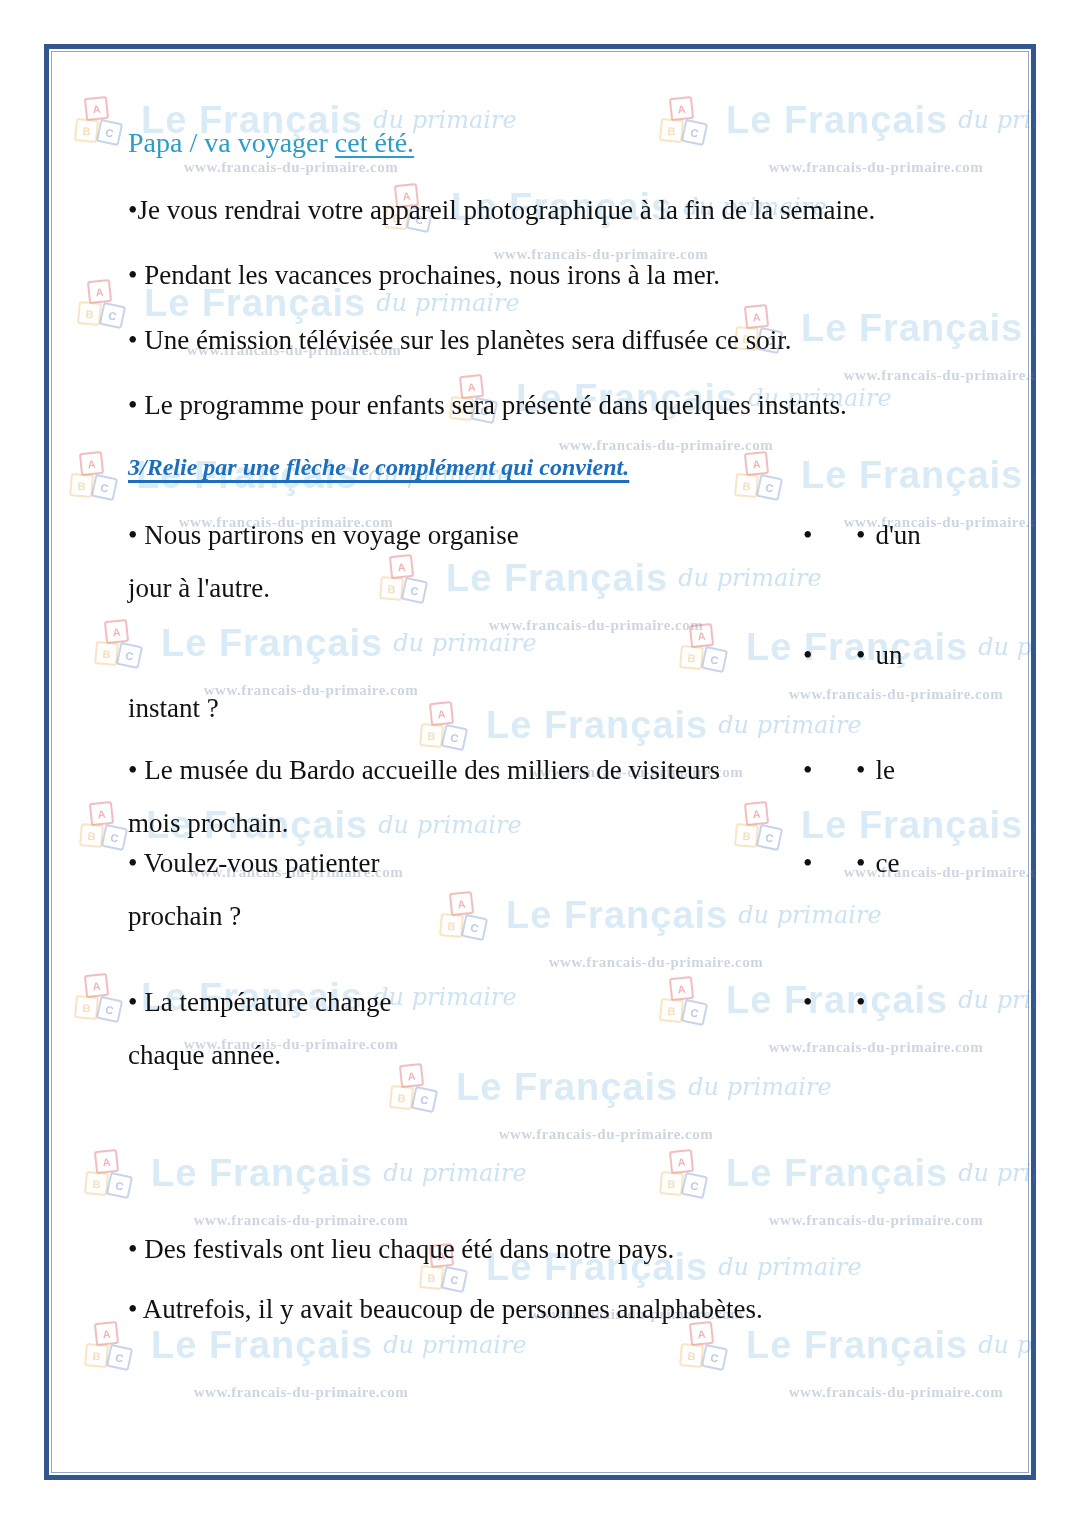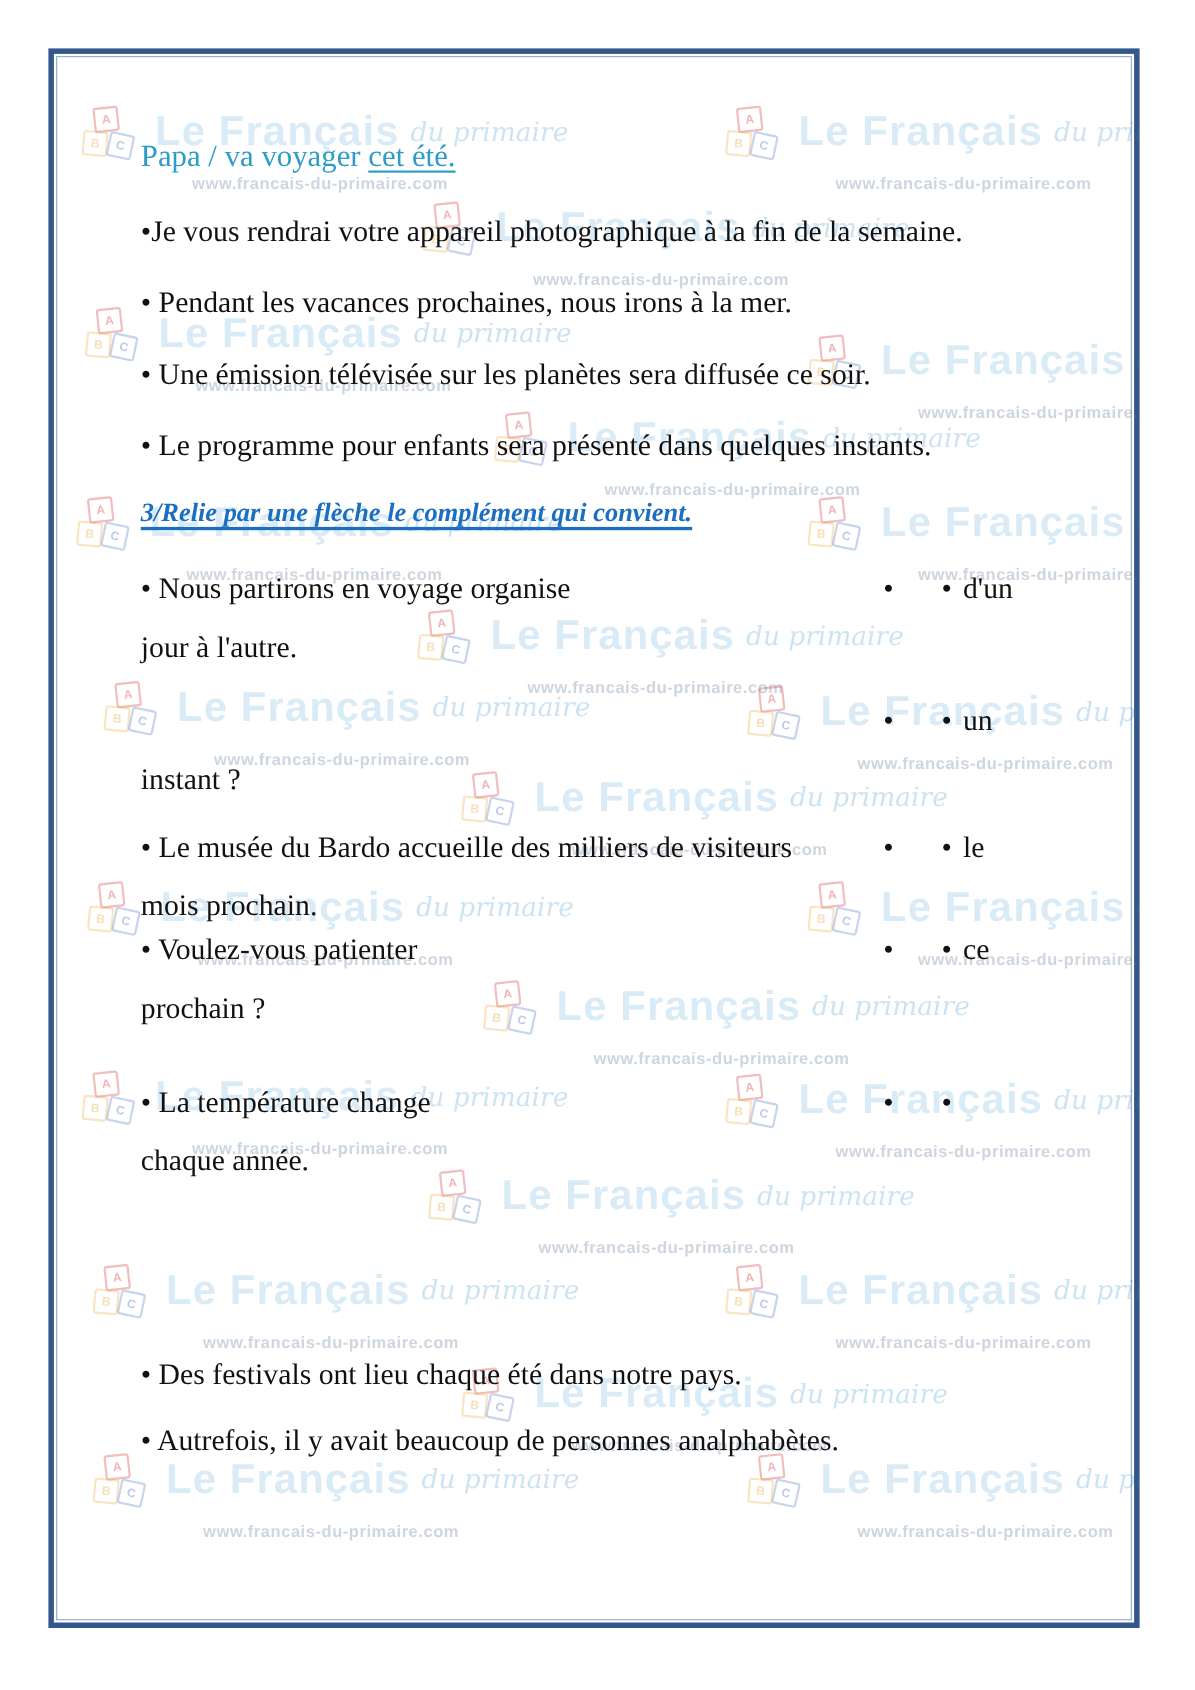--- a/index.html
+++ b/index.html
@@ -34,21 +34,21 @@
   .blk-c{left:23px;top:26px;border:2px solid rgba(80,120,200,.32);color:rgba(80,120,200,.40);transform:rotate(12deg);}
   .wm-brand{
     font-family:"Liberation Sans",sans-serif;font-weight:bold;font-size:38px;
     color:rgba(47,143,203,.18);letter-spacing:1px;margin-left:20px;
   }
   .wm-suffix{
     font-family:"DejaVu Serif",serif;font-style:italic;font-size:24px;
     color:rgba(47,143,203,.25);margin-left:10px;
   }
   .wm-url{
-    font-family:Liberation Sans, sans-serif;font-weight:bold;font-size:15px;
+    font-family:Liberation Serif, serif;font-weight:bold;font-size:15px;
     color:rgba(100,125,155,.32);letter-spacing:.5px;
     margin-left:66px;margin-top:14px;width:300px;text-align:center;
   }
   
   #content{position:absolute;left:0;top:0;width:1086px;height:1536px;z-index:1;}
   .line{position:absolute;left:128px;font-size:27px;line-height:34px;white-space:nowrap;}
   .intro{color:#2d9dc8;font-size:28px;}
   .intro .u{text-decoration:underline;text-underline-offset:4px;}
   .heading{
     color:#1c6fbe;font-weight:bold;font-style:italic;font-size:24px;

